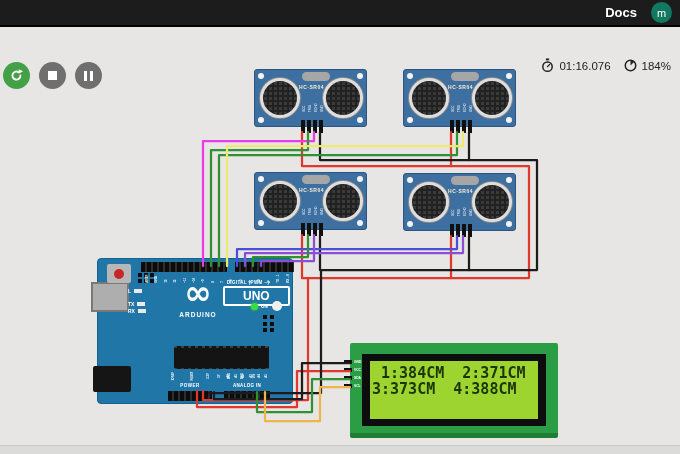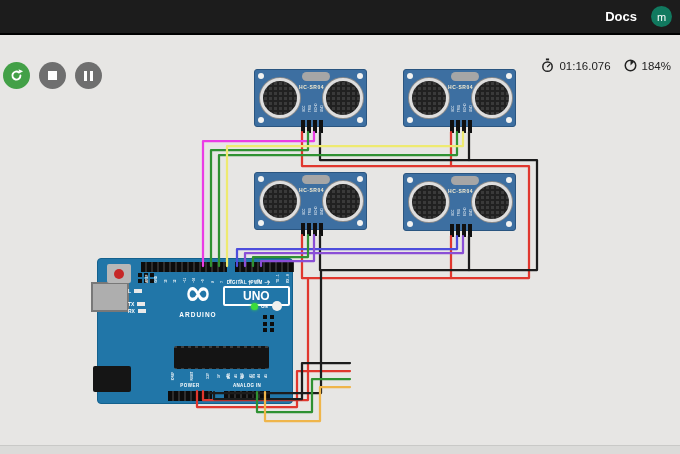--- a/index.html
+++ b/index.html
@@ -5,21 +5,21 @@
   :root{
     --topbar:#1c1c1c; --canvas:#e7e6e4; --avatar:#11795f; --run_button:#43a047;
     --sensor_board:#3d6fa1; --arduino_board:#2176a8; --lcd_pcb:#2b9d45; --lcd_screen:#9dd42f;
   }
   *{box-sizing:border-box;}
   html,body{margin:0;padding:0;}
   body{font-family:"Liberation Sans",sans-serif;}
   .stage{position:relative;width:680px;height:454px;background:var(--canvas);overflow:hidden;}
 
   
-  .topbar{position:absolute;left:0;top:0;width:680px;height:35px;background:var(--topbar);
+  .topbar{position:absolute;left:0;top:0;width:680px;height:27px;background:var(--topbar);
           border-bottom:2px solid #000;display:flex;align-items:center;justify-content:flex-end;z-index:20;}
   .docs{color:#fff;font-weight:bold;font-size:13px;margin-right:14px;cursor:pointer;}
   .avatar{width:21px;height:21px;border-radius:50%;background:var(--avatar);color:#fff;
           font-size:11px;display:flex;align-items:center;justify-content:center;margin-right:8px;cursor:pointer;}
 
   
   .tab{position:absolute;left:3px;top:32px;width:74px;height:23px;background:#fff;
        border-radius:6px 6px 0 0;display:flex;align-items:center;justify-content:center;
        font-size:11px;font-weight:bold;color:#111;box-shadow:0 1px 2px rgba(0,0,0,.15);z-index:10;}
 
@@ -345,20 +345,40 @@
         <span>A1</span>
         <span>A2</span>
         <span>A3</span>
         <span>A4</span>
         <span>A5</span>
       </div>
     <div class="hdr h3"></div>
     <div class="hdr h4"></div>
   </div>
 
+  <div class="lcd">
+    <div class="lcd-pin-rects">
+        <i></i>
+        <i></i>
+        <i></i>
+        <i></i>
+      </div>
+    <div class="lcd-pin-labels">
+        <span>GND</span>
+        <span>VCC</span>
+        <span>SDA</span>
+        <span>SCL</span>
+      </div>
+    <div class="bezel">
+      <div class="screen">
+        <div class="lcd-line"> 1:384CM  2:371CM</div>
+        <div class="lcd-line">3:373CM  4:388CM</div>
+      </div>
+    </div>
+  </div>
 
   <svg id="wires" width="680" height="454" viewBox="0 0 680 454">
       <polyline points="302,132 302,166 529,166 529,278 302,278" stroke="#e0372e"></polyline>
       <polyline points="308,278 308,400 203,400 203,391" stroke="#e0372e"></polyline>
       <polyline points="451,132 451,166" stroke="#e0372e"></polyline>
       <polyline points="302,235 302,278" stroke="#e0372e"></polyline>
       <polyline points="451,236 451,278" stroke="#e0372e"></polyline>
       <polyline points="197,391 197,407 297,407 297,371 350,371" stroke="#e0372e"></polyline>
       <polyline points="320,132 320,160 537,160 537,270 321,270 321,393 209,393" stroke="#1c1c1c"></polyline>
       <polyline points="469,132 469,160" stroke="#1c1c1c"></polyline>

